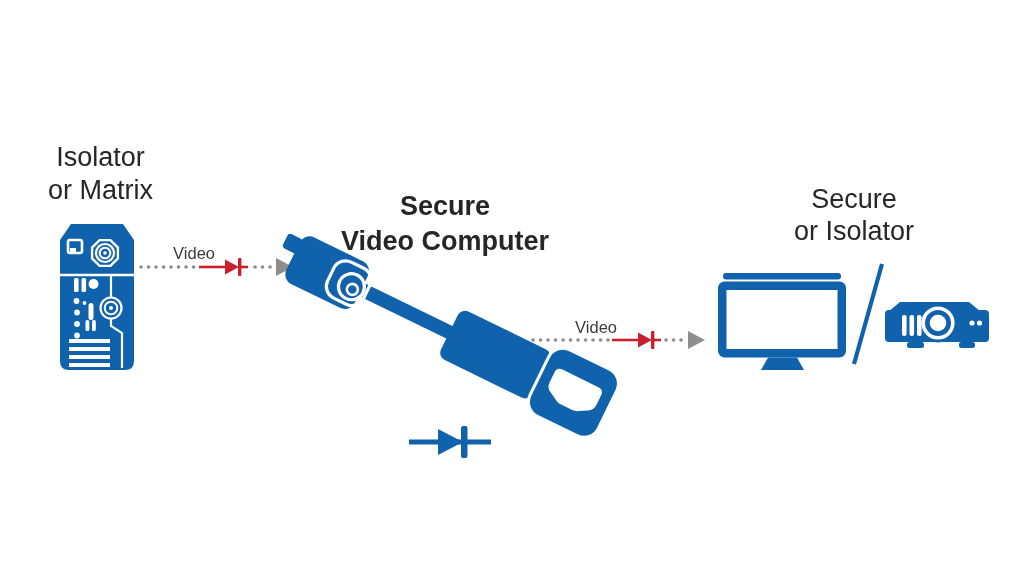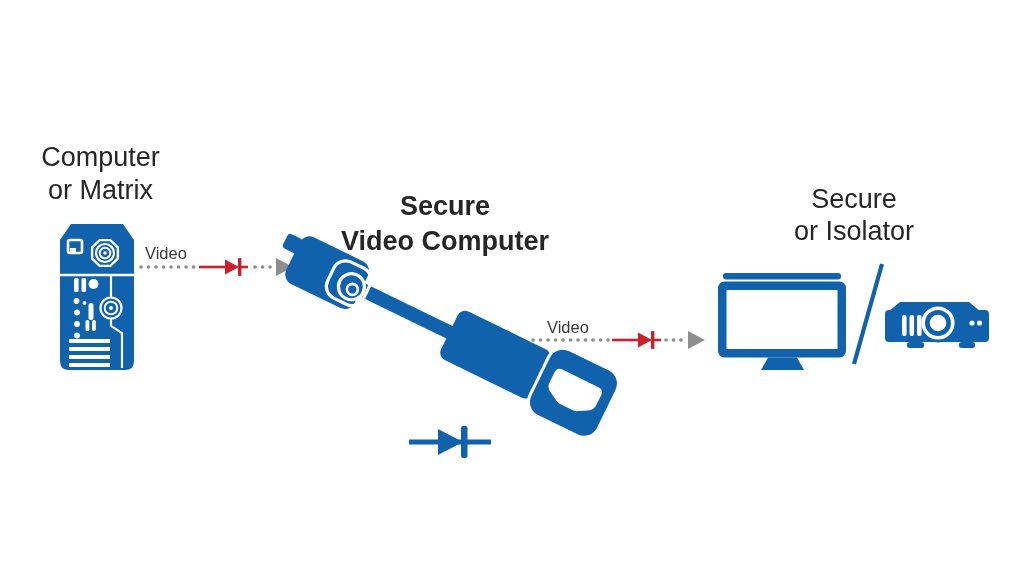--- a/index.html
+++ b/index.html
@@ -13,41 +13,41 @@
   html,body{margin:0;padding:0;background:#fff;}
   .canvas{
     position:relative;width:1024px;height:577px;background:var(--background);
     overflow:hidden;font-family:"Liberation Sans", sans-serif;
   }
   .abs{position:absolute;}
   .label{position:absolute;text-align:center;color:var(--text-dark);}
   .source-label{left:8px;top:141px;width:185px;font-size:27px;line-height:33px;}
   .isolator-title{left:320px;top:145px;width:250px;font-size:27px;line-height:35px;font-weight:700;margin-top:44px;}
   .dest-label{left:750px;top:183px;width:208px;font-size:27px;line-height:32px;}
-  .video-label{position:absolute;font-size:16.5px;color:var(--video-label);text-align:left;}
+  .video-label{position:absolute;font-size:16.5px;color:var(--video-label);text-align:right;}
   .video-label-1{left:145px;top:244px;width:70px;}
   .video-label-2{left:547px;top:318px;width:70px;}
   .f-blue{fill:var(--device-blue);}
   .f-red{fill:var(--diode-red);}
   .f-gray{fill:var(--arrow-gray);}
   .f-white{fill:#ffffff;}
   .s-white{stroke:#ffffff;fill:none;}
   .s-white-f{stroke:#ffffff;fill:var(--device-blue);}
   .l-red{stroke:var(--diode-red);stroke-width:2.6;}
   .l-blue{stroke:var(--device-blue);stroke-width:5;}
   .slash{stroke:var(--device-blue);stroke-width:4.2;}
   .dots{stroke:var(--arrow-gray);stroke-width:3.6;stroke-linecap:round;stroke-dasharray:.1 7.4;fill:none;}
 </style>
 </head>
 <body>
 
 <div class="canvas">
 
   <div class="label source-label">
-    <div>Computer</div>
+    <div>Isolator</div>
     <div>or Matrix</div>
   </div>
 
   <div class="label isolator-title">
     <div>Secure</div>
     <div>Video Computer</div>
   </div>
 
   <div class="label dest-label">
     <div>Secure</div>

